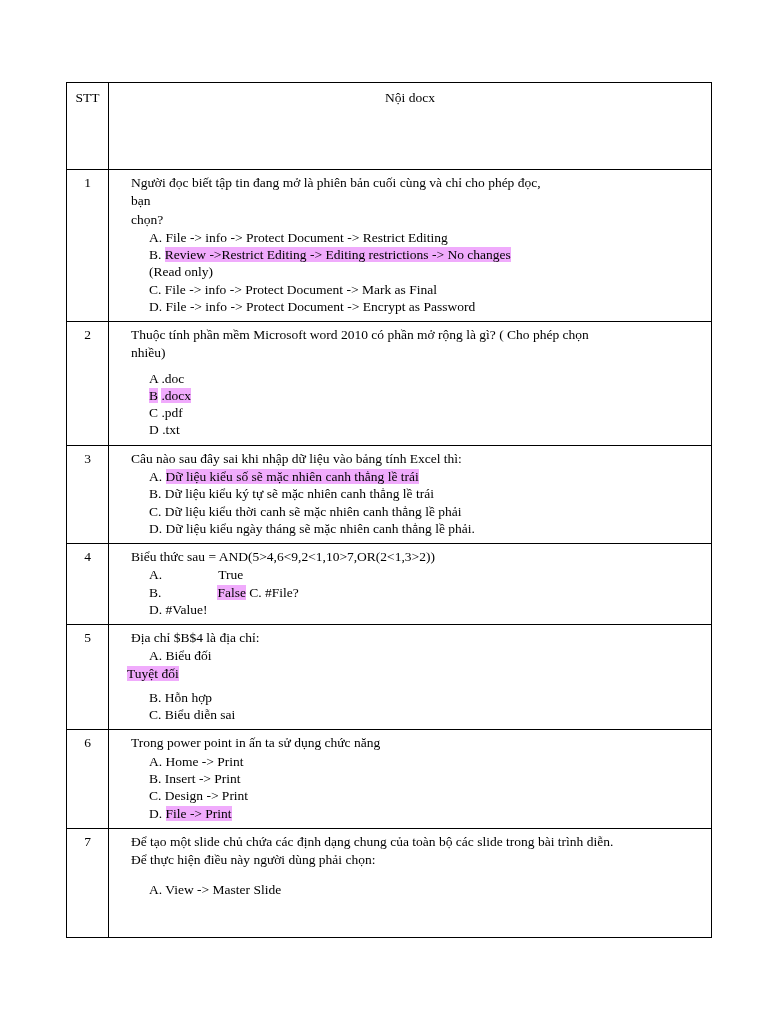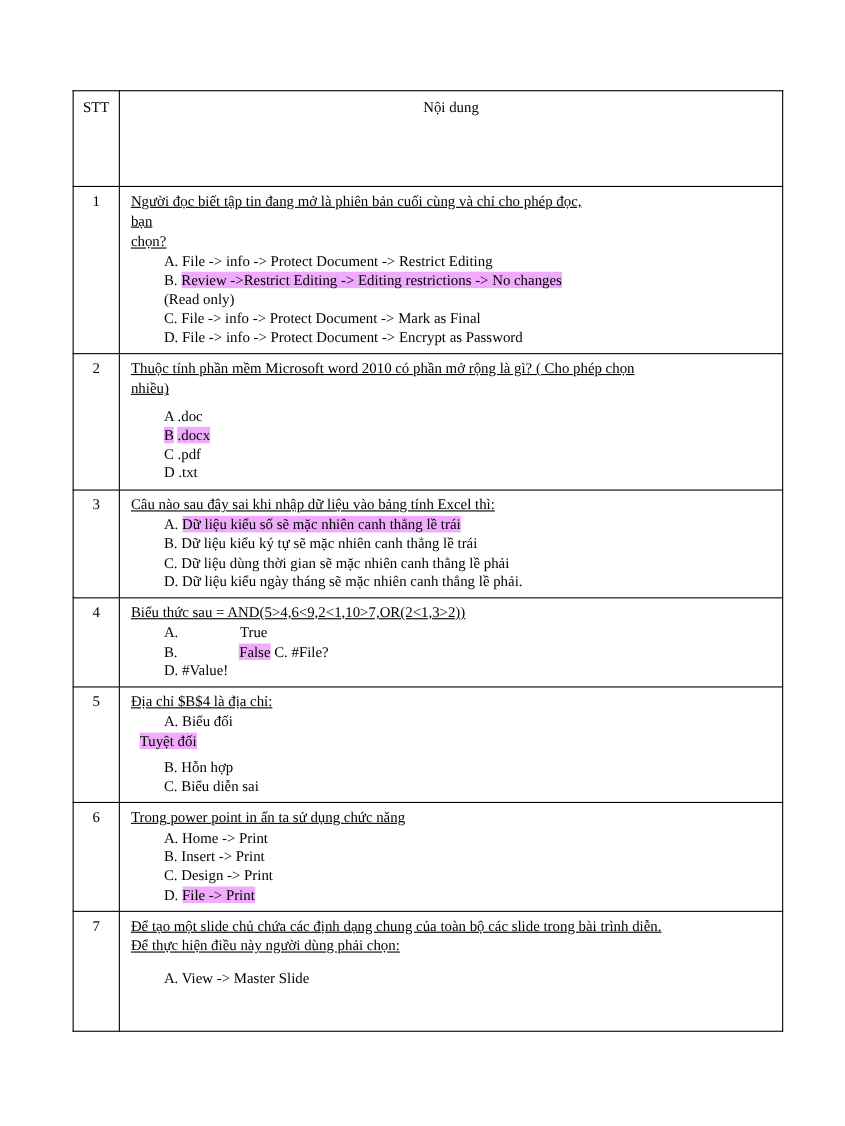--- a/index.html
+++ b/index.html
@@ -47,23 +47,22 @@
   .header-stt {
     text-align: center;
     vertical-align: top;
   }
   .header-noidung {
     text-align: center;
     vertical-align: top;
     height: 74px;
   }
   .qtext {
-    margin: 0 0 1px 4px;
+    margin: 0 0 1px 16px;
     padding: 0;
-    text-decoration: underline;
   }
   .opts {
     margin: 0;
     padding: 0;
   }
   .opt {
     margin: 0;
     padding: 0 0 0 34px;
     white-space: normal;
   }
@@ -91,21 +90,21 @@
 
   <table class="quiz-table">
     <colgroup>
       <col class="col-stt">
       <col>
     </colgroup>
     <tbody>
 
       <tr class="header-row">
         <td class="col-stt header-stt">STT</td>
-        <td class="header-noidung">Nội dung</td>
+        <td class="header-noidung">Nội docx</td>
       </tr>
 
       <tr class="q1row">
         <td class="col-stt">1</td>
         <td>
           <p class="qtext">Người đọc biết tập tin đang mở là phiên bản cuối cùng và chỉ cho phép đọc,</p>
           <p class="qtext">bạn</p>
           <p class="qtext">chọn?</p>
           <div class="opts">
             <p class="opt"><span>A.</span> <span>File -&gt; info -&gt; Protect Document -&gt; Restrict Editing</span></p>
@@ -132,21 +131,21 @@
         </td>
       </tr>
 
       <tr>
         <td class="col-stt">3</td>
         <td>
           <p class="qtext">Câu nào sau đây sai khi nhập dữ liệu vào bảng tính Excel thì:</p>
           <div class="opts">
             <p class="opt"><span>A.</span> <span class="hl">Dữ liệu kiểu số sẽ mặc nhiên canh thẳng lề trái</span></p>
             <p class="opt"><span>B.</span> <span>Dữ liệu kiểu ký tự sẽ mặc nhiên canh thẳng lề trái</span></p>
-            <p class="opt"><span>C.</span> <span>Dữ liệu dùng thời gian sẽ mặc nhiên canh thẳng lề phải</span></p>
+            <p class="opt"><span>C.</span> <span>Dữ liệu kiểu thời canh sẽ mặc nhiên canh thẳng lề phải</span></p>
             <p class="opt"><span>D.</span> <span>Dữ liệu kiểu ngày tháng sẽ mặc nhiên canh thẳng lề phải.</span></p>
           </div>
         </td>
       </tr>
 
       <tr>
         <td class="col-stt">4</td>
         <td>
           <p class="qtext">Biểu thức sau = AND(5&gt;4,6&lt;9,2&lt;1,10&gt;7,OR(2&lt;1,3&gt;2))</p>
           <div class="opts">

